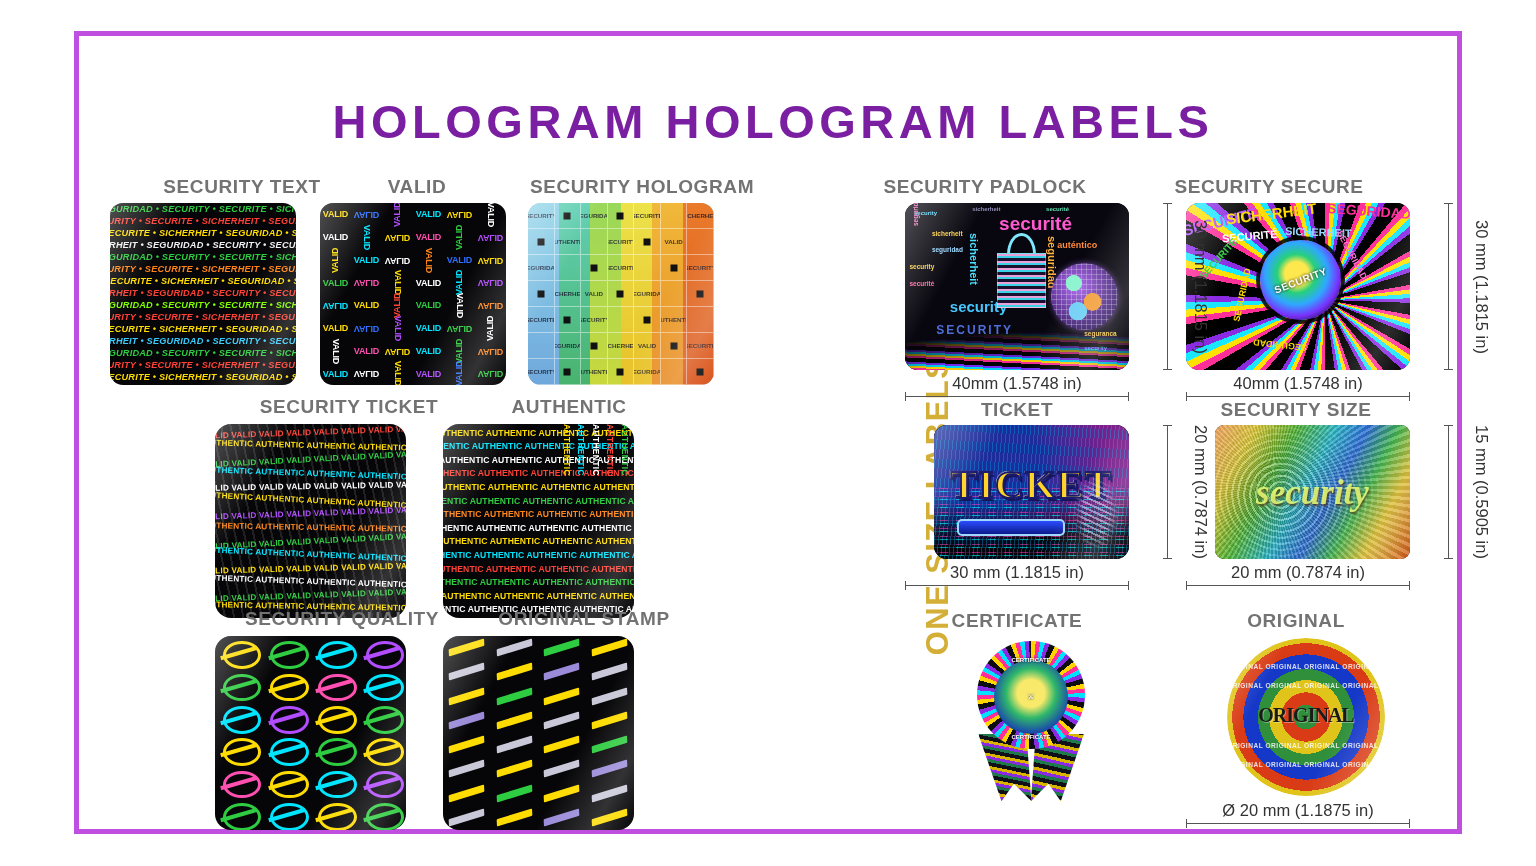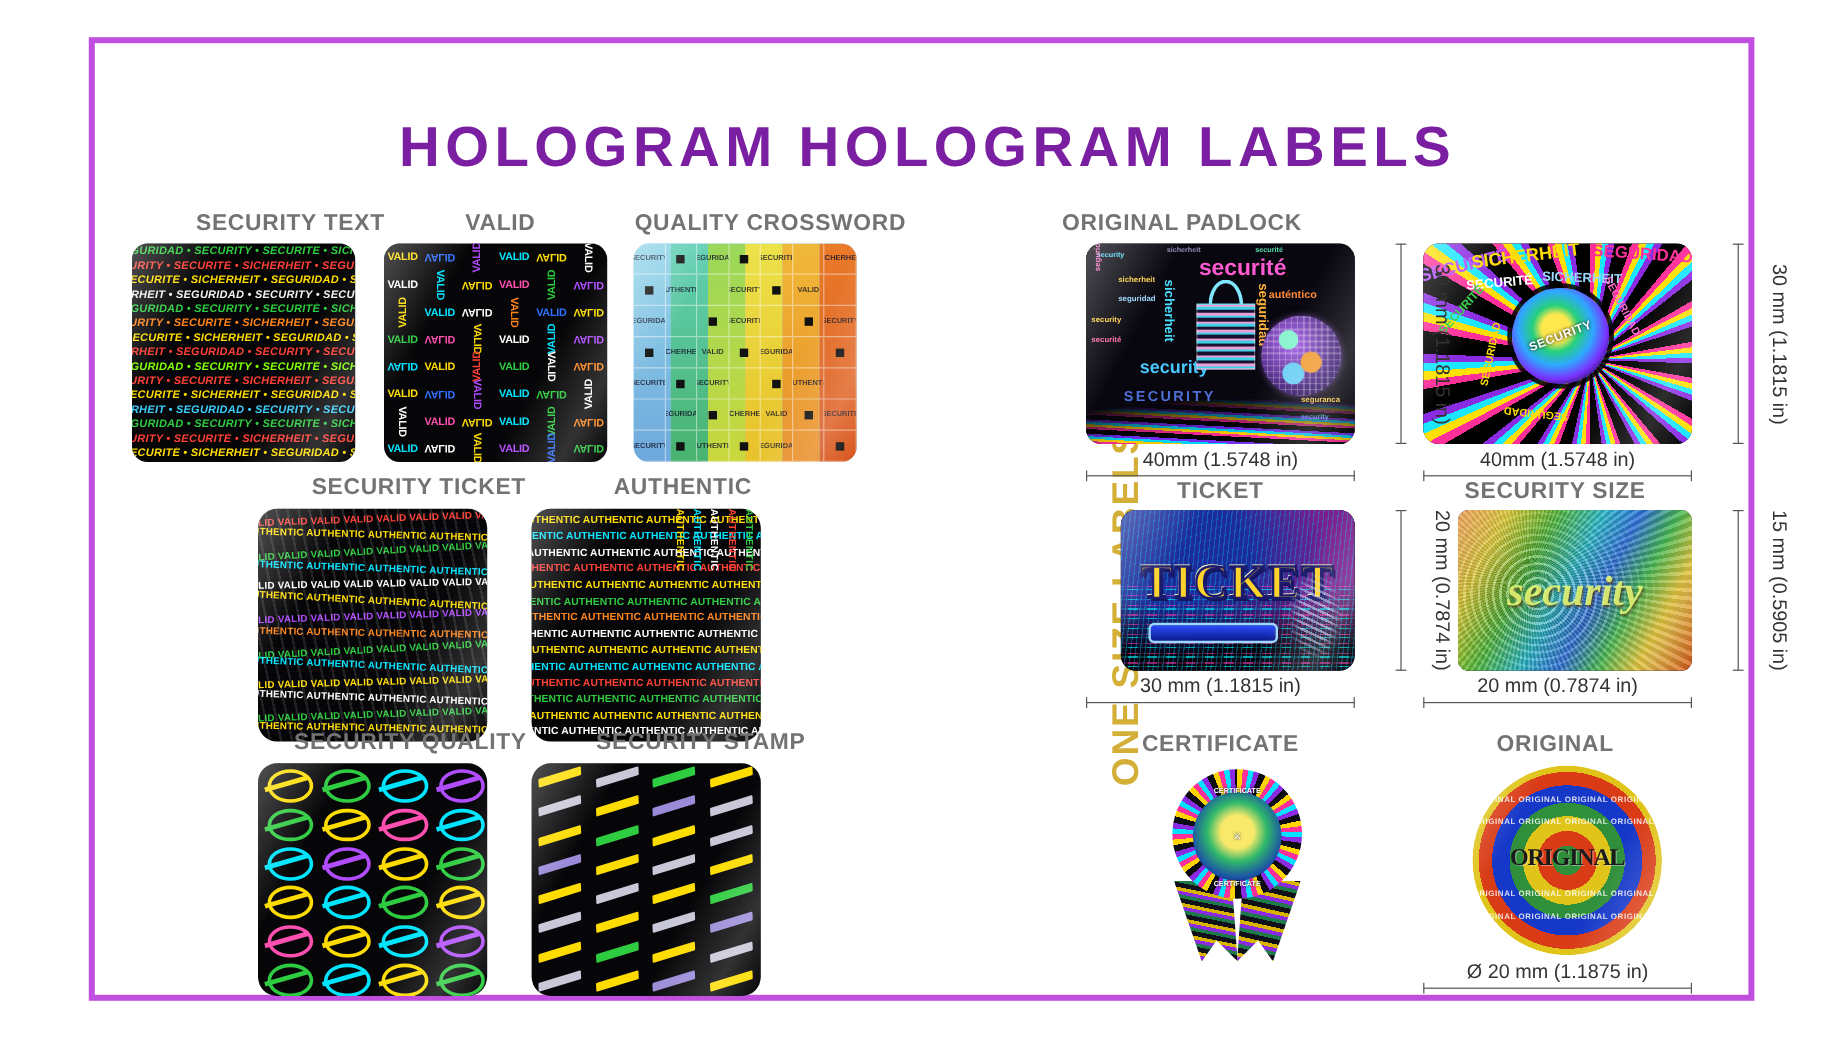--- a/index.html
+++ b/index.html
@@ -402,21 +402,21 @@
 </head>
 <body>
 
 <div class="page">
   <div class="frame">
 
     <div class="title">HOLOGRAM HOLOGRAM LABELS</div>
 
     <div class="cap" style="left:18px; top:140px; width:290px;">SECURITY TEXT</div>
     <div class="cap" style="left:238px; top:140px; width:200px;">VALID</div>
-    <div class="cap" style="left:418px; top:140px; width:290px;">QUALITY CROSSWORD</div>
+    <div class="cap" style="left:418px; top:140px; width:290px;">SECURITY HOLOGRAM</div>
 
     <div class="sticker rmd" style="left:31px; top:167px; width:186px; height:182px;">
       <div class="holo-rows">
         <div class="hrow" style="color:#2ecc40; margin-left:-14px;">SEGURIDAD • SECURITY • SECURITÉ • SICHERHEIT • SEGURIDAD • SECURITY • SECURITÉ</div>
         <div class="hrow" style="color:#ff4136; margin-left:-22px;">SECURITY • SECURITÉ • SICHERHEIT • SEGURIDAD • SECURITY • SECURITÉ • SICHERHEIT</div>
         <div class="hrow" style="color:#ffdc00; margin-left:-8px;">SECURITÉ • SICHERHEIT • SEGURIDAD • SECURITY • SECURITÉ • SICHERHEIT • SEGURIDAD</div>
         <div class="hrow" style="color:#f0f0f0; margin-left:-30px;">SICHERHEIT • SEGURIDAD • SECURITY • SECURITÉ • SICHERHEIT • SEGURIDAD • SECURITY</div>
         <div class="hrow" style="color:#2ecc40; margin-left:-14px;">SEGURIDAD • SECURITY • SECURITÉ • SICHERHEIT • SEGURIDAD • SECURITY • SECURITÉ</div>
         <div class="hrow" style="color:#ff851b; margin-left:-22px;">SECURITY • SECURITÉ • SICHERHEIT • SEGURIDAD • SECURITY • SECURITÉ • SICHERHEIT</div>
         <div class="hrow" style="color:#ffdc00; margin-left:-6px;">SECURITÉ • SICHERHEIT • SEGURIDAD • SECURITY • SECURITÉ • SICHERHEIT • SEGURIDAD</div>
@@ -601,21 +601,21 @@
         <span style="color:#ffdc00;">AUTHENTIC</span>
         <span style="color:#00e5ff;">AUTHENTIC</span>
         <span style="color:#ffffff;">AUTHENTIC</span>
         <span style="color:#ff4136;">AUTHENTIC</span>
         <span style="color:#2ecc40;">AUTHENTIC</span>
       </div>
       <div class="gloss"></div>
     </div>
 
     <div class="cap" style="left:108px; top:572px; width:310px;">SECURITY QUALITY</div>
-    <div class="cap" style="left:355px; top:572px; width:300px;">SECURITY STAMP</div>
+    <div class="cap" style="left:355px; top:572px; width:300px;">ORIGINAL STAMP</div>
 
     <div class="sticker rlg" style="left:136px; top:600px; width:191px; height:194px;">
       <div class="q-grid">
         <i style="color:#ffdc00;"></i>
           <i style="color:#2ecc40;"></i>
           <i style="color:#00e5ff;"></i>
           <i style="color:#b24cff;"></i>
         <i style="color:#2ecc40;"></i>
           <i style="color:#ffdc00;"></i>
           <i style="color:#ff4fb0;"></i>
@@ -675,21 +675,22 @@
           <i style="color:#9a8ad8;"></i>
           <i style="color:#ffdc00;"></i>
       </div>
       <div class="gloss"></div>
     </div>
 
     <div class="onesize">
       <span>ONE SIZE LABELS</span>
     </div>
 
-    <div class="cap" style="left:756px; top:140px; width:300px;">ORIGINAL PADLOCK</div>
+    <div class="cap" style="left:756px; top:140px; width:300px;">SECURITY PADLOCK</div>
+    <div class="cap" style="left:1040px; top:140px; width:300px;">SECURITY SECURE</div>
 
     <div class="sticker rmd" style="left:826px; top:167px; width:224px; height:167px;">
       <div class="pad-bg"></div>
       <div class="pad-words">
         <span style="left:4%;  top:4%;  font-size:6px; color:#59d9ff;">security</span>
         <span style="left:30%; top:2%;  font-size:6px; color:#8f8fb8;">sicherheit</span>
         <span style="left:63%; top:2%;  font-size:6px; color:#5ae0b0;">securité</span>
         <span style="left:3%;  top:14%; font-size:6.5px; color:#ff7ad0; transform:rotate(-90deg); transform-origin:left top;">seguridad</span>
         <span style="left:12%; top:16%; font-size:6.5px; color:#ffd24a;">sicherheit</span>
         <span style="left:12%; top:26%; font-size:6.5px; color:#9ad8ff;">seguridad</span>

